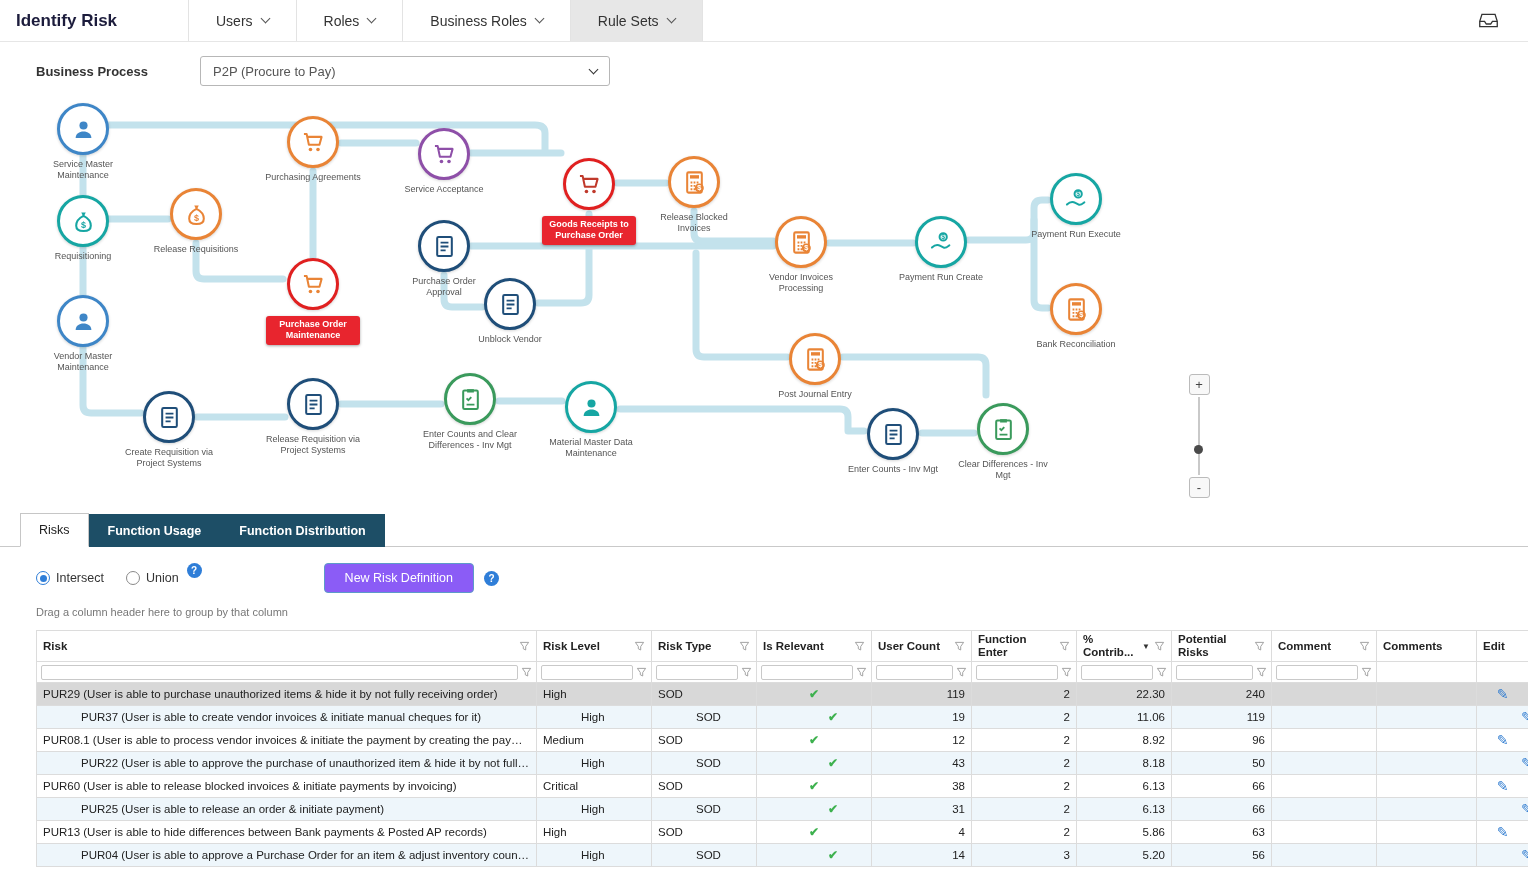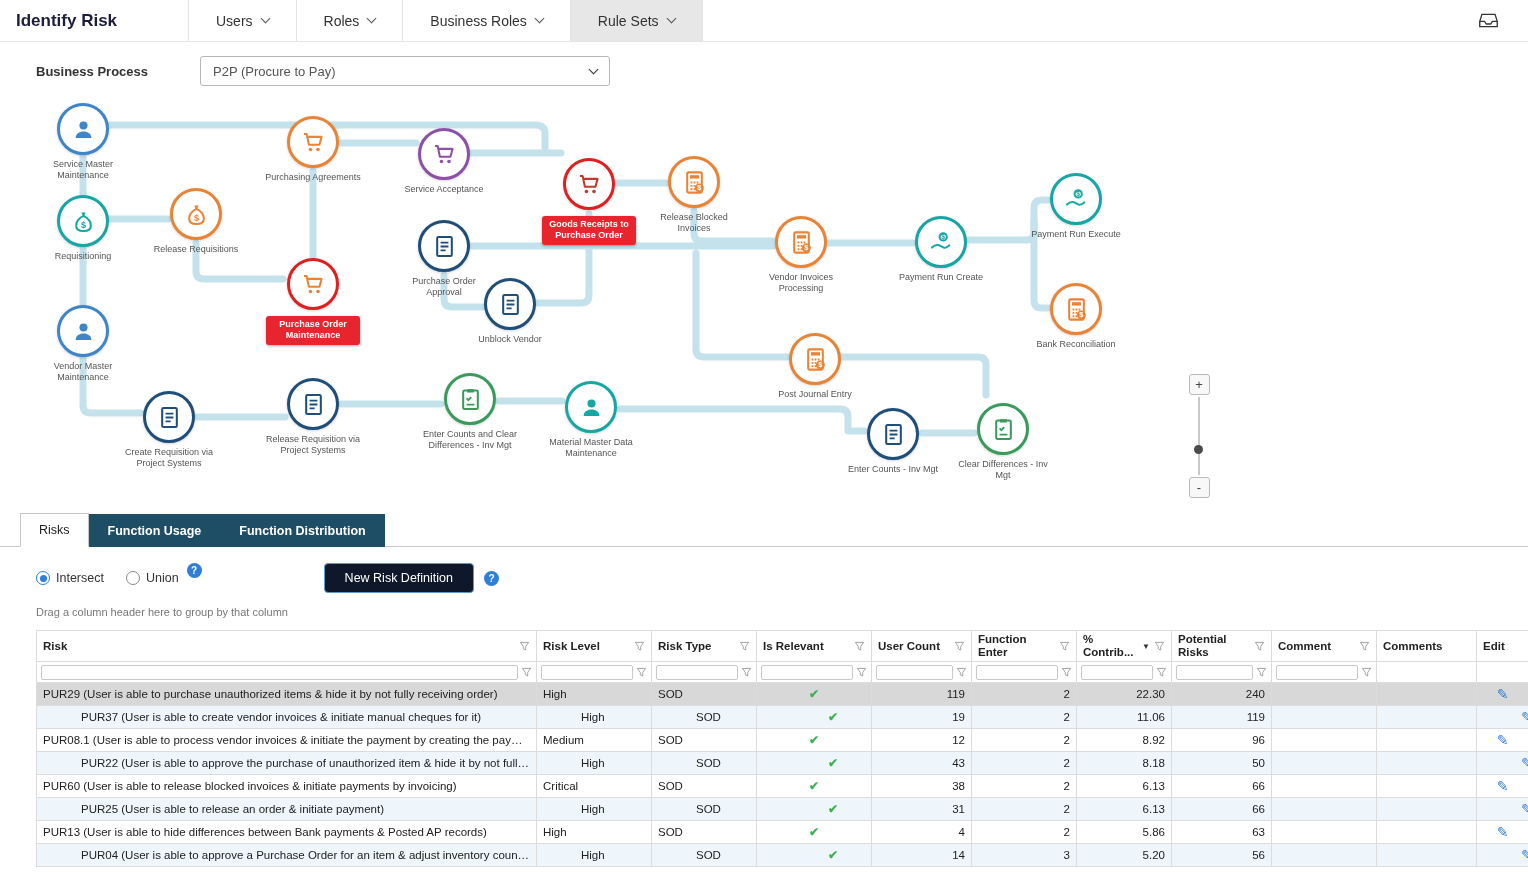--- a/index.html
+++ b/index.html
@@ -59,21 +59,21 @@
   .controls { position:absolute; top:561px; left:36px; height:34px; display:flex; align-items:center; }
   .radios { display:flex; align-items:center; gap:22px; }
   .radio { display:flex; align-items:center; gap:6px; font-size:12.5px; color:#333; cursor:pointer; }
   .rdot { width:14px; height:14px; border-radius:50%; border:1.6px solid #8a8a8a; display:inline-block; position:relative; background:#fff; }
   .radio.on .rdot { border-color:#2f7ed8; }
   .radio.on .rdot::after { content:""; position:absolute; left:2.5px; top:2.5px; width:7px; height:7px;
     border-radius:50%; background:#2f7ed8; }
   .help { width:15px; height:15px; border-radius:50%; background:#2f7ed8; color:#fff;
     display:inline-flex; align-items:center; justify-content:center; font-size:10px; font-weight:bold;
     margin-left:8px; cursor:pointer; align-self:flex-start; margin-top:2px; }
-  .nrd { margin-left:122px; background:#0f172a; border:1px solid #5d9ac9; border-radius:4px;
+  .nrd { margin-left:122px; background:#8b5cf6; border:1px solid #5d9ac9; border-radius:4px;
     color:#fff; font-size:12.5px; padding:7px 20px; cursor:pointer; font-family:inherit; }
   .help.h2 { align-self:center; margin-top:0; margin-left:10px; }
 
   .drag-hint { position:absolute; top:606px; left:36px; font-size:11px; color:#777; }
 
   
   .table-wrap { position:absolute; top:630px; left:36px; right:0; bottom:0; overflow:hidden; }
   table { border-collapse:collapse; table-layout:fixed; width:1492px; font-size:11.5px; }
   th, td { border:1px solid #dcdcdc; padding:2px 6px; overflow:hidden; white-space:nowrap; text-overflow:ellipsis; }
   thead th { height:29px; font-weight:bold; font-size:11.5px; color:#222; text-align:left;
@@ -211,21 +211,21 @@
         <div class="nlabel">Service Master Maintenance</div>
       </div>
       <div class="pnode" style="left: 28px; top: 100px;">
         <div class="ncircle" style="border-color: rgb(22, 166, 163); color: rgb(22, 166, 163);">
           <svg class="nicon">
             <use href="#icon-money"></use>
           </svg>
         </div>
         <div class="nlabel">Requisitioning</div>
       </div>
-      <div class="pnode" style="left: 28px; top: 210px; justify-content: center;">
+      <div class="pnode" style="left: 28px; top: 200px; justify-content: center;">
         <div class="ncircle" style="border-color: rgb(62, 134, 199); color: rgb(62, 134, 199);">
           <svg class="nicon">
             <use href="#icon-person"></use>
           </svg>
         </div>
         <div class="nlabel">Vendor Master Maintenance</div>
       </div>
       <div class="pnode" style="left: 141px; top: 93px;">
         <div class="ncircle" style="border-color: rgb(233, 132, 54); color: rgb(233, 132, 54);">
           <svg class="nicon">

